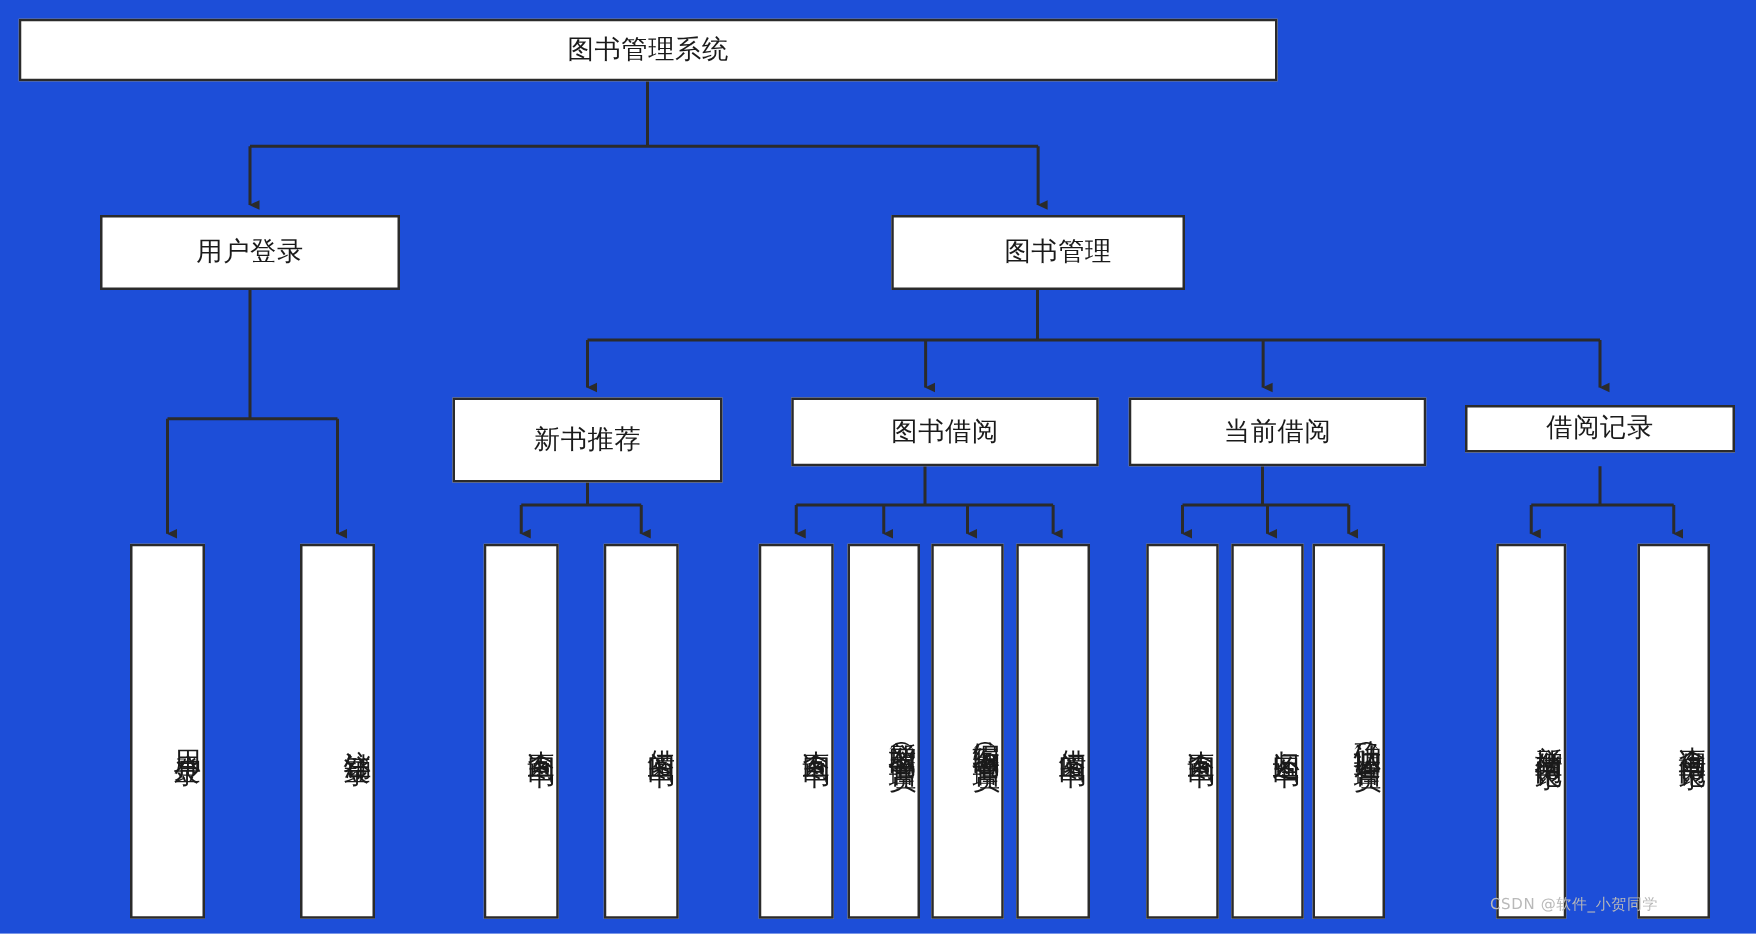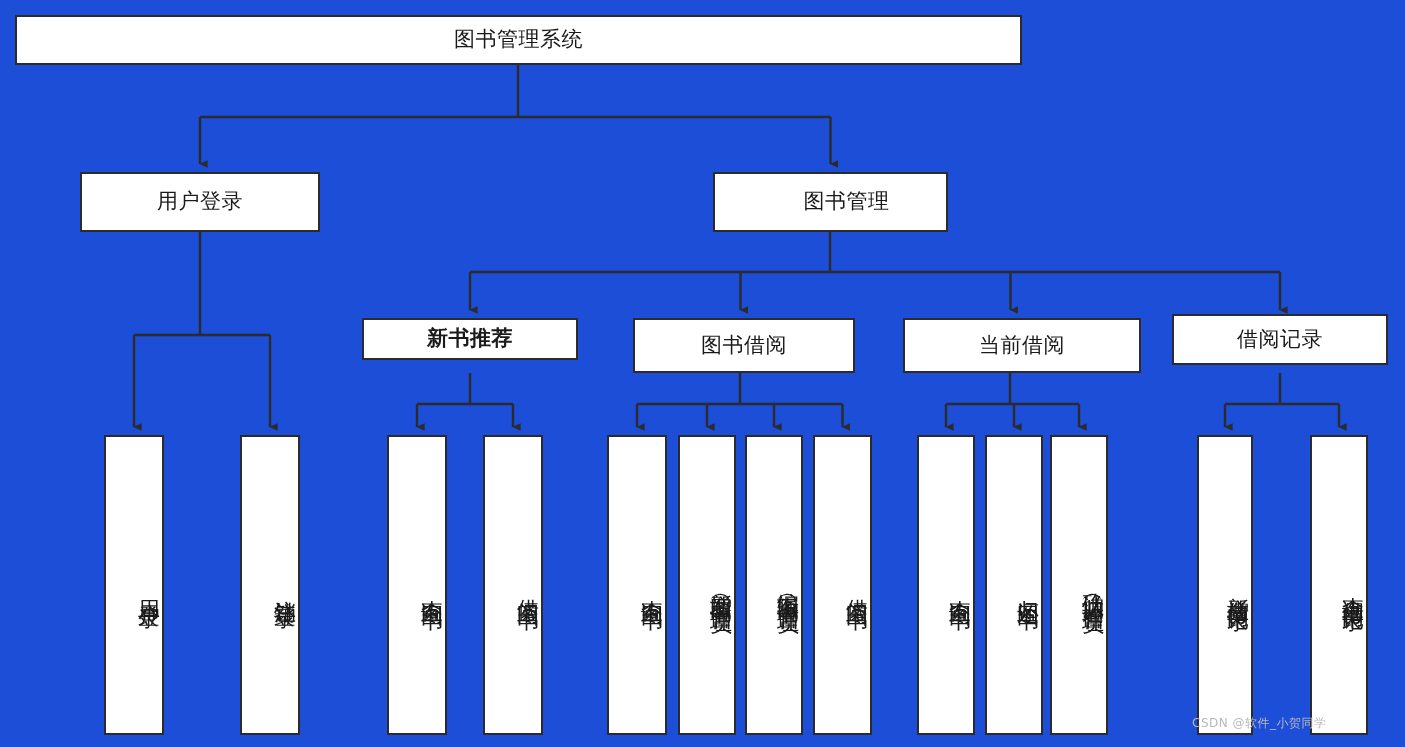--- a/index.html
+++ b/index.html
@@ -104,24 +104,24 @@
         <path d="M1225,404 L1339,404"></path>
         <path d="M1225,404 L1225,427" marker-end="url(#arrowhead)"></path>
         <path d="M1339,404 L1339,427" marker-end="url(#arrowhead)"></path>
       </g>
   </svg>
 
   <div id="nodes-layer">
       <div class="node horiz" style="left: 15px; top: 15px; width: 1007px; height: 50px;">图书管理系统</div>
       <div class="node horiz" style="left: 80px; top: 172px; width: 240px; height: 60px;">用户登录</div>
       <div class="node horiz" style="left: 713px; top: 172px; width: 235px; height: 60px; padding-left: 32px;">图书管理</div>
-      <div class="node horiz" style="left: 362px; top: 318px; width: 216px; height: 42px; font-weight: bold;">新书推荐</div>
-      <div class="node horiz" style="left: 633px; top: 318px; width: 222px; height: 55px;">图书借阅</div>
+      <div class="node horiz" style="left: 362px; top: 318px; width: 216px; height: 68px;">新书推荐</div>
+      <div class="node horiz" style="left: 633px; top: 318px; width: 246px; height: 55px;">图书借阅</div>
       <div class="node horiz" style="left: 903px; top: 318px; width: 238px; height: 55px;">当前借阅</div>
-      <div class="node horiz" style="left: 1172px; top: 314px; width: 216px; height: 51px;">借阅记录</div>
+      <div class="node horiz" style="left: 1172px; top: 324px; width: 216px; height: 38px;">借阅记录</div>
       <div class="node vert" style="left: 104px; top: 435px; width: 60px; height: 300px;">用户登录</div>
       <div class="node vert" style="left: 240px; top: 435px; width: 60px; height: 300px;">注销登录</div>
       <div class="node vert" style="left: 387px; top: 435px; width: 60px; height: 300px;">查询图书</div>
       <div class="node vert" style="left: 483px; top: 435px; width: 60px; height: 300px;">借阅图书</div>
       <div class="node vert" style="left: 607px; top: 435px; width: 60px; height: 300px;">查询图书</div>
       <div class="node vert" style="left: 678px; top: 435px; width: 58px; height: 300px;">新增图书（管理员）</div>
       <div class="node vert" style="left: 745px; top: 435px; width: 58px; height: 300px;">编辑图书（管理员）</div>
       <div class="node vert" style="left: 813px; top: 435px; width: 59px; height: 300px;">借阅图书</div>
       <div class="node vert" style="left: 917px; top: 435px; width: 58px; height: 300px;">查询图书</div>
       <div class="node vert" style="left: 985px; top: 435px; width: 58px; height: 300px;">归还图书</div>

